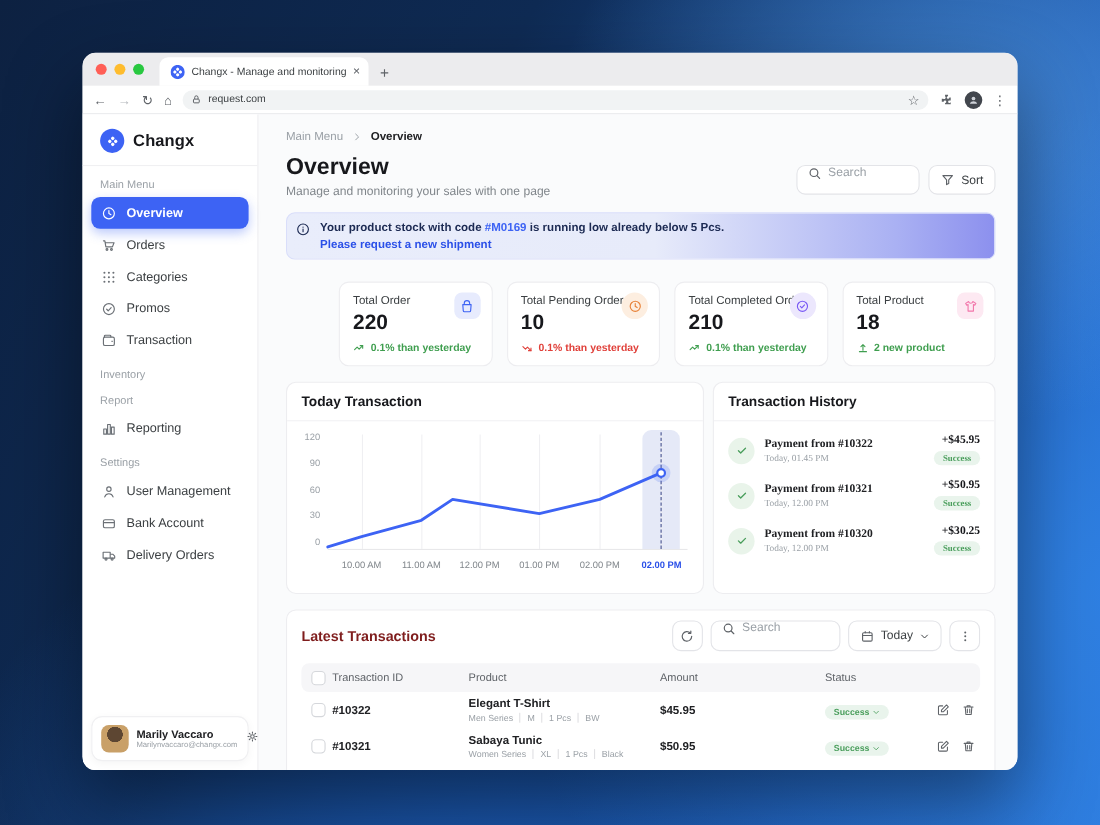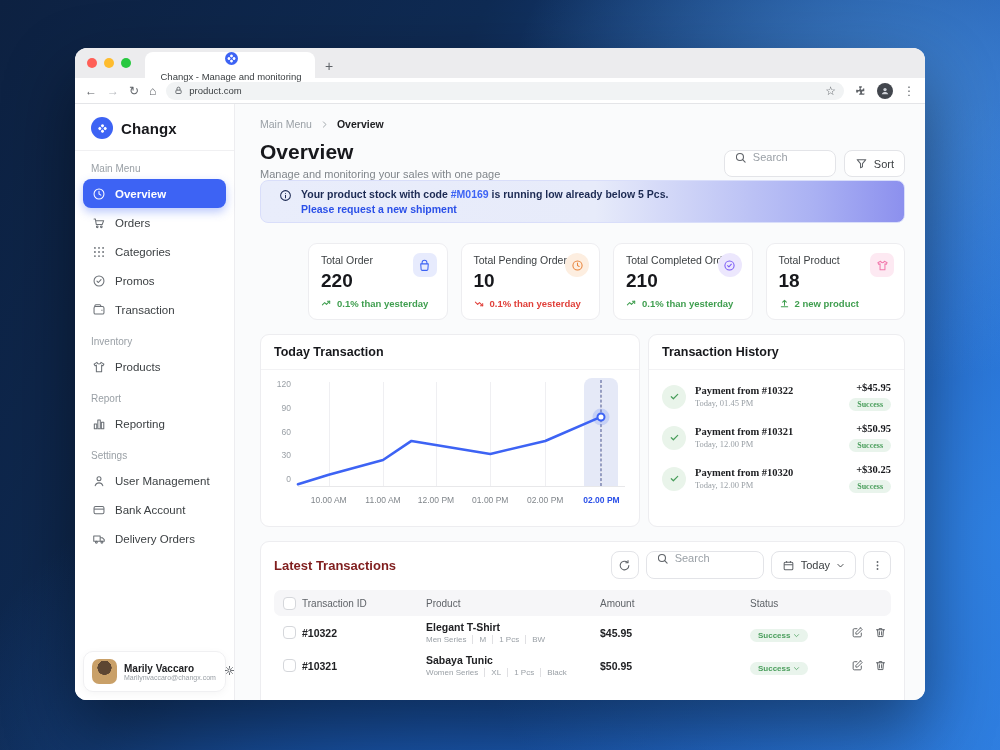--- a/index.html
+++ b/index.html
@@ -14,21 +14,21 @@
   }
   .window { position:absolute; left:75px; top:48px; width:850px; height:652px; border-radius:12px;
     overflow:hidden; background:#fff; box-shadow:0 30px 70px rgba(0,0,0,.45); }
 
   
   .tabstrip { height:30px; background:#ececee; display:flex; align-items:flex-end; padding-left:12px; }
   .lights { display:flex; gap:7px; align-items:center; height:30px; margin-right:14px; }
   .light { width:10px; height:10px; border-radius:50%; }
   .light.r{background:#ff5f57;} .light.y{background:#febc2e;} .light.g{background:#28c840;}
   .tab { display:flex; align-items:center; gap:6px; background:#fff; height:26px; padding:0 8px 0 10px;
-    border-radius:8px 8px 0 0; font-size:9.5px; color:#3c4043; min-width:170px;flex-direction:column; }
+    border-radius:8px 8px 0 0; font-size:9.5px; color:#3c4043; min-width:170px; }
   .tab .fav { width:13px; height:13px; flex:0 0 13px; }
   .tab .close { color:#5f6368; font-size:11px; margin-left:auto; cursor:default; }
   .newtab { font-size:14px; color:#5f6368; margin:0 0 4px 10px; }
   .toolbar { height:26px; background:#fff; display:flex; align-items:center; gap:10px; padding:0 10px; border-bottom:1px solid #e4e5e8; }
   .navic { color:#5f6368; font-size:12px; line-height:1; }
   .navic.dim { color:#b6b9be; }
   .urlbar { flex:1; height:18px; background:#f1f3f4; border-radius:9px; display:flex; align-items:center; gap:6px; padding:0 8px; font-size:9.5px; color:#3c4043; }
   .urlbar .grow { flex:1; }
   .chrome-avatar { width:16px; height:16px; border-radius:50%; background:#42464d; display:flex; align-items:center; justify-content:center; color:#cfd2d8; }
 
@@ -57,23 +57,23 @@
   .breadcrumb .cur { color:#202124; font-weight:600; }
   .page-title { font-size:21px; font-weight:700; color:#17181c; margin-top:10px; }
   .page-sub { font-size:11px; color:#80868b; margin-top:4px; }
   .head-controls { position:absolute; top:46px; right:20px; display:flex; gap:8px; }
   .search-pill { display:flex; align-items:flex-start; gap:6px; border:1px solid #e3e4e8; background:#fff; border-radius:8px; height:27px; padding:0 9px; width:112px; }
   .search-pill input { border:0; outline:0; width:70px; font-size:11px; color:#3c4043; font-family:inherit; background:transparent; }
   .search-pill input::placeholder { color:#9aa0a6; }
   .btn { display:flex; align-items:center; gap:6px; border:1px solid #e3e4e8; background:#fff; border-radius:8px; height:27px; padding:0 10px; font-size:11px; color:#3c4043; cursor:pointer; }
   .icon14 { width:13px; height:13px; color:#5f6368; }
 
-  .alert { height:43px; border-radius:8px; border:1px solid #d9defa;
+  .alert { margin-top:13px; height:43px; border-radius:8px; border:1px solid #d9defa;
     background:linear-gradient(90deg, #e9edfb 0%, #e7ebfa 52%, #aab1f3 86%, #8c90ee 100%);
-    display:flex; gap:9px; padding:7px 18px; }
+    display:flex; gap:9px; padding:7px 8px; }
   .alert-ic { width:13px; height:13px; color:#1c2a53; margin-top:1px; flex:0 0 13px; }
   .alert-l1 { font-size:10.5px; color:#1c2a53; font-weight:600; }
   .alert-l1 .code { color:#3D63F4; }
   .alert-link { font-size:10.5px; color:#2b50e8; font-weight:700; margin-top:3px; cursor:pointer; }
 
   .stats { display:grid; grid-template-columns:repeat(4,1fr); gap:13px; margin-top:20px;padding-left:48px; }
   .stat-card { background:#fff; border:1px solid #ededf0; border-radius:9px; padding:10px 12px; height:77px; position:relative; }
   .stat-label { font-size:10.5px; color:#3c4043; }
   .stat-value { font-size:19px; font-weight:700; color:#17181c; margin-top:4px; }
   .stat-delta { display:flex; align-items:center; gap:5px; font-size:9.5px; margin-top:6px; font-weight:600; }
@@ -165,21 +165,21 @@
   <div class="toolbar">
     <span class="navic">←</span>
     <span class="navic dim">→</span>
     <span class="navic">↻</span>
     <span class="navic">⌂</span>
     <div class="urlbar">
       <svg width="9" height="9" viewBox="0 0 24 24" fill="none" stroke="#5f6368" stroke-width="2.4">
           <rect x="5" y="11" width="14" height="9" rx="2"></rect>
           <path d="M8 11V7a4 4 0 018 0v4"></path>
         </svg>
-      <span>product.com</span>
+      <span>request.com</span>
       <span class="grow"></span>
       <span class="navic">☆</span>
     </div>
     <svg class="navic" width="13" height="13" viewBox="0 0 24 24" fill="#5f6368">
         <path d="M9.5 4h5v2.3a2.2 2.2 0 102.2 2.2H19v5h-2.3a2.2 2.2 0 102.3 2.3V20h-9.5v-2.2a2.2 2.2 0 10-2.3-2.3H4v-5h2.2A2.2 2.2 0 109.5 6.3V4z"></path>
       </svg>
     <span class="chrome-avatar">
       <svg width="10" height="10" viewBox="0 0 24 24" fill="currentColor">
           <circle cx="12" cy="8.5" r="4"></circle>
           <path d="M4 20c1.5-4 5-5.5 8-5.5s6.5 1.5 8 5.5z"></path>
@@ -246,26 +246,20 @@
       <div class="side-item">
         <svg viewBox="0 0 24 24" fill="none" stroke="currentColor" stroke-width="1.8" stroke-linejoin="round">
             <rect x="3.5" y="6" width="17" height="13" rx="2.5"></rect>
             <path d="M15 6V4.5A1.5 1.5 0 0013.5 3h-7A1.5 1.5 0 005 4.5V7"></path>
             <path d="M16 12.5h2"></path>
           </svg>
         <span>Transaction</span>
       </div>
 
       <div class="sec-label">Inventory</div>
-      <div class="side-item">
-        <svg viewBox="0 0 24 24" fill="none" stroke="currentColor" stroke-width="1.8" stroke-linejoin="round">
-            <path d="M8.5 4L3.5 7l1.8 3 2.2-1.2V20h9V8.8L18.7 10l1.8-3-5-3a3.6 3.6 0 01-7 0z"></path>
-          </svg>
-        <span>Products</span>
-      </div>
 
       <div class="sec-label">Report</div>
       <div class="side-item">
         <svg viewBox="0 0 24 24" fill="none" stroke="currentColor" stroke-width="1.8" stroke-linejoin="round">
             <rect x="4" y="12" width="4.2" height="8"></rect>
             <rect x="10" y="5" width="4.2" height="15"></rect>
             <rect x="16" y="9" width="4.2" height="11"></rect>
           </svg>
         <span>Reporting</span>
       </div>

